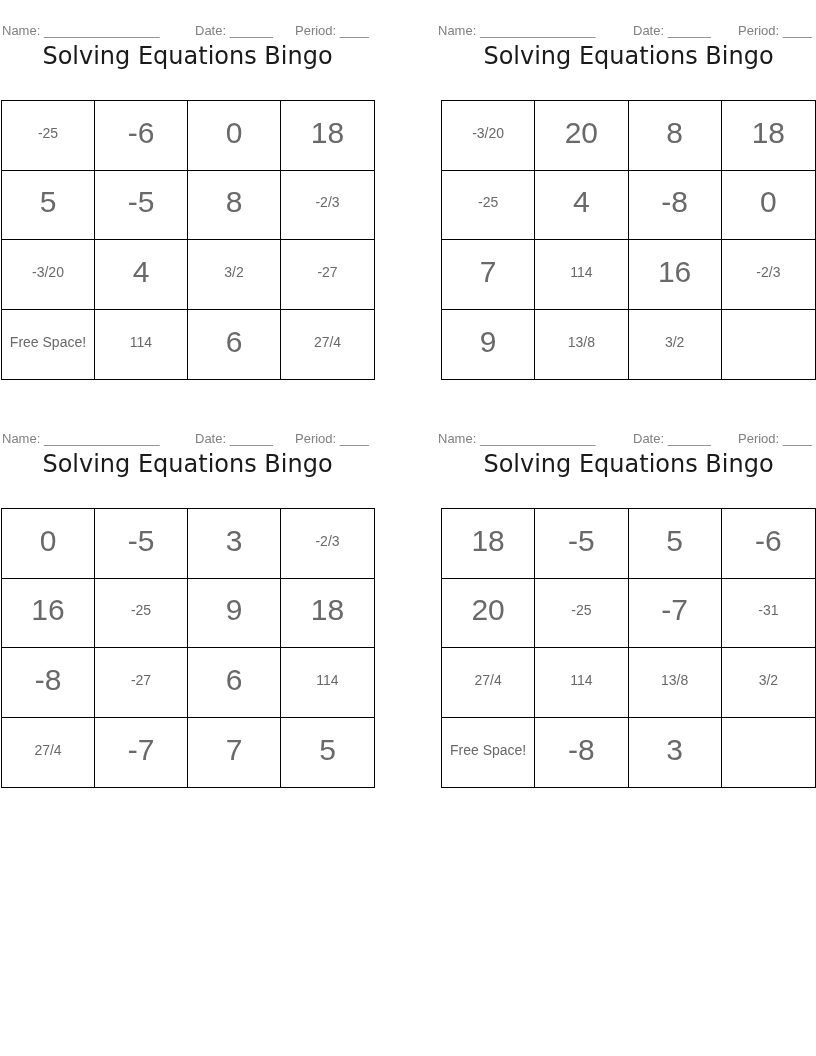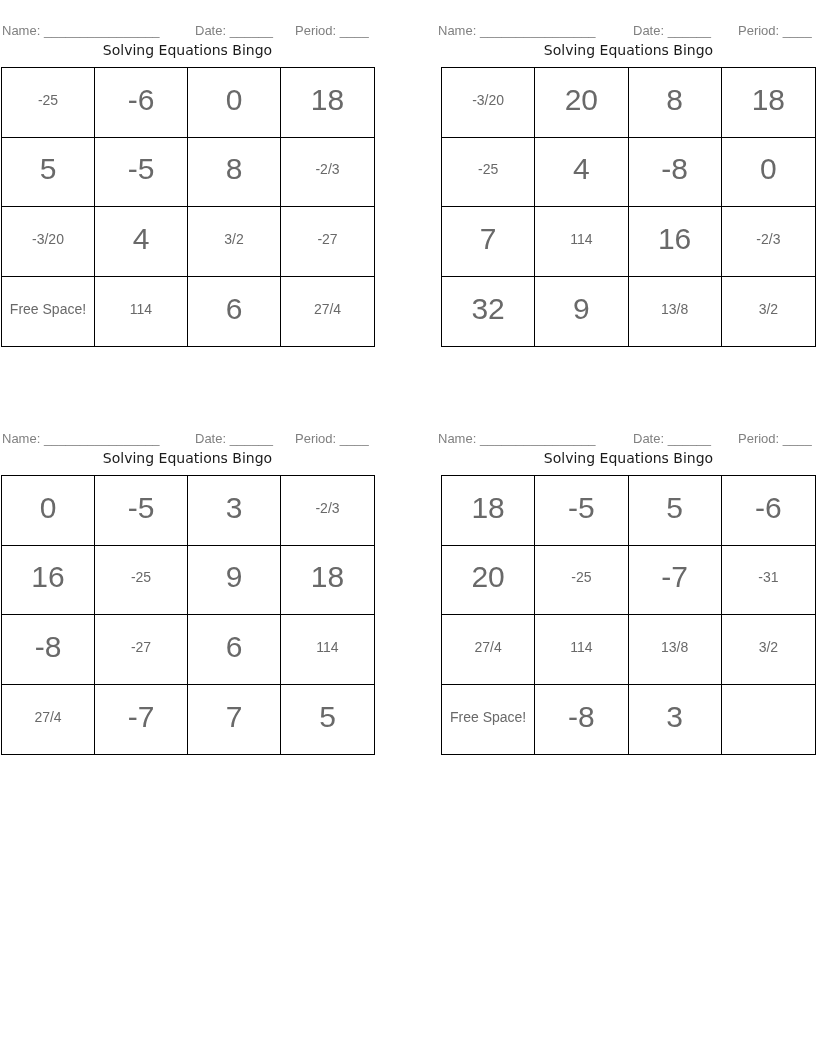--- a/index.html
+++ b/index.html
@@ -12,29 +12,29 @@
   #card2{left:408px;top:0}
   #card3{left:0;top:408px}
   #card4{left:408px;top:408px}
 
   .hdr{position:absolute;top:3px;font-size:13px;color:#808080;white-space:nowrap;margin-top:20px;}
   .hdr .line{letter-spacing:0;}
   .l .hn{left:2px}   .l .hd{left:195px} .l .hp{left:295px}
   .r .hn{left:30px}  .r .hd{left:225px} .r .hp{left:330px}
 
   .title{
-    position:absolute;top:42px;font-size:14px;color:#1a1a1a;
+    position:absolute;top:42px;font-size:24px;color:#1a1a1a;
     text-align:center;font-family:"DejaVu Sans","Liberation Sans",sans-serif;
     font-weight:500;white-space:nowrap;
   }
   .l .title{left:1px;width:373px}
   .r .title{left:33px;width:375px}
 
   .grid{
-    position:absolute;top:67px;height:280px;box-sizing:border-box;
+    position:absolute;top:100px;height:280px;box-sizing:border-box;
     display:grid;grid-template-columns:repeat(4,1fr);grid-template-rows:repeat(4,1fr);
     border:1px solid #000;background:#fff;
   }
   .l .grid{left:1px;width:374px}
   .r .grid{left:33px;width:375px}
 
   .cell{
     display:flex;align-items:center;justify-content:center;
     color:#696969;border-right:1px solid #000;border-bottom:1px solid #000;
     padding-bottom:5px;box-sizing:border-box;
@@ -84,21 +84,20 @@
       <div class="cell lg">8</div>
       <div class="cell lg">18</div>
       <div class="cell sm">-25</div>
       <div class="cell lg">4</div>
       <div class="cell lg">-8</div>
       <div class="cell lg">0</div>
       <div class="cell lg">7</div>
       <div class="cell sm">114</div>
       <div class="cell lg">16</div>
       <div class="cell sm">-2/3</div>
-      <div class="cell lg">32</div>
       <div class="cell lg">9</div>
       <div class="cell sm">13/8</div>
       <div class="cell sm">3/2</div>
     </div>
 </div>
 
 <div class="card l" id="card3">
   <span class="hdr hn"><span>Name:</span> <span class="line">________________</span></span>
   <span class="hdr hd"><span>Date:</span> <span class="line">______</span></span>
   <span class="hdr hp"><span>Period:</span> <span class="line">____</span></span>

